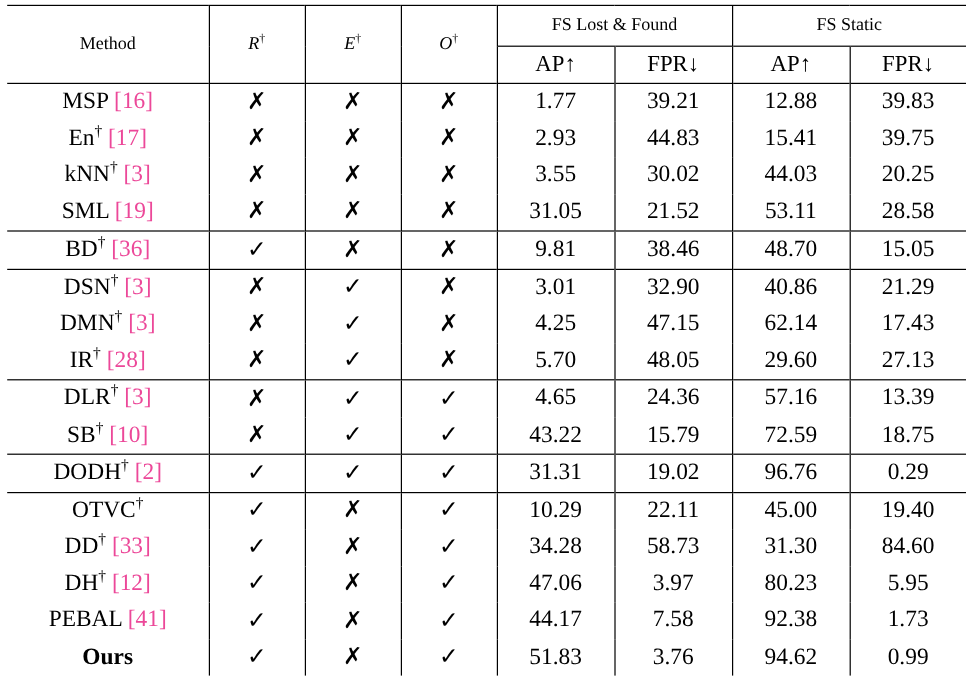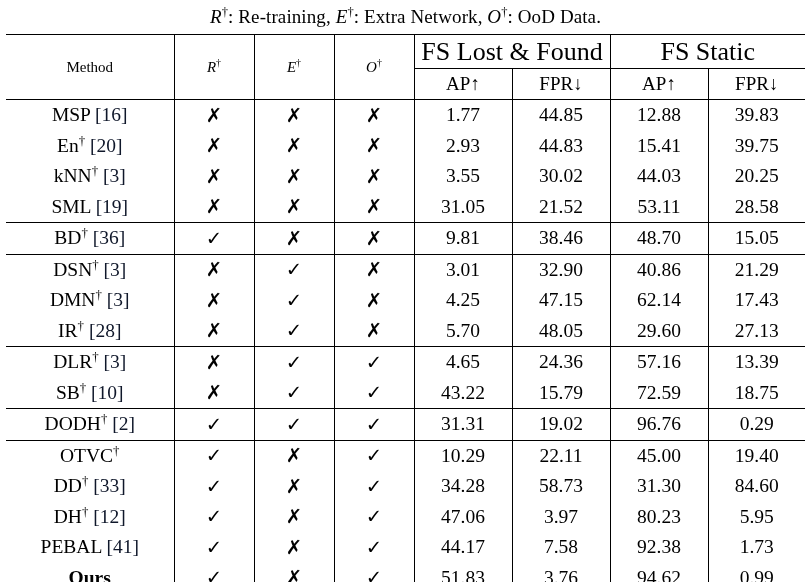--- a/index.html
+++ b/index.html
@@ -71,47 +71,44 @@
   }
   .data-row td {
     height: 30.5px;
     font-size: 19.5px;
   }
   .method {
     text-align: center;
     white-space: nowrap;
   }
   .cite {
-    color: #0f172a;
+    color: #ec4899;
   }
   .mark {
     font-size: 19px;
     line-height: 1;
   }
   .bold {
     font-weight: bold;
   }
   .spanhdr {
-    font-size: 26px;
+    font-size: 15px;
   }
   .sep-row td {
     height: 0;
     line-height: 0;
     font-size: 0;
     padding: 0;
   }
 </style>
 </head>
 <body>
 
 <div id="wrap">
 
-  <div class="caption">
-    <span class="sym">R</span><sup>†</sup><span>: Re-training, </span><span class="sym">E</span><sup>†</sup><span>: Extra Network, </span><span class="sym">O</span><sup>†</sup><span>: OoD Data.</span>
-  </div>
 
   <table class="main">
     <colgroup>
       <col style="width:168px">
       <col style="width:80px">
       <col style="width:80px">
       <col style="width:80px">
       <col style="width:98px">
       <col style="width:98px">
       <col style="width:98px">
@@ -134,26 +131,26 @@
           <td class="hdr-sub vsep">FPR↓</td>
           <td class="hdr-sub vsep">AP↑</td>
           <td class="hdr-sub vsep">FPR↓</td>
         </tr>
         <tr class="data-row hline">
           <td class="method"><span class="">MSP</span> <span class="cite">[16]</span></td>
           <td class="vsep mark">✗</td>
           <td class="vsep mark">✗</td>
           <td class="vsep mark">✗</td>
           <td class="vsep">1.77</td>
-          <td class="vsep">44.85</td>
+          <td class="vsep">39.21</td>
           <td class="vsep">12.88</td>
           <td class="vsep">39.83</td>
         </tr>
         <tr class="data-row">
-          <td class="method"><span class="">En</span><sup>†</sup> <span class="cite">[20]</span></td>
+          <td class="method"><span class="">En</span><sup>†</sup> <span class="cite">[17]</span></td>
           <td class="vsep mark">✗</td>
           <td class="vsep mark">✗</td>
           <td class="vsep mark">✗</td>
           <td class="vsep">2.93</td>
           <td class="vsep">44.83</td>
           <td class="vsep">15.41</td>
           <td class="vsep">39.75</td>
         </tr>
         <tr class="data-row">
           <td class="method"><span class="">kNN</span><sup>†</sup> <span class="cite">[3]</span></td>

